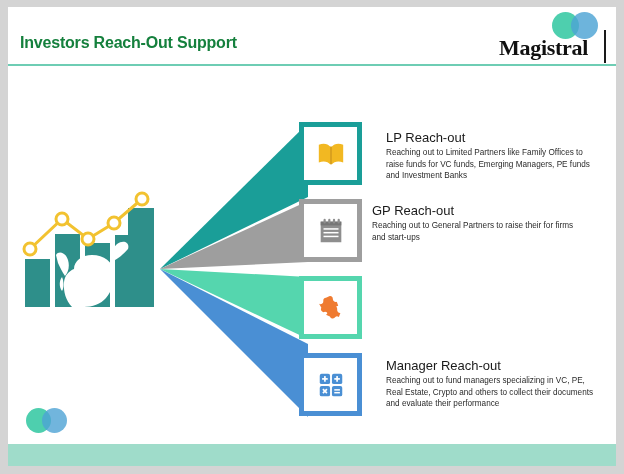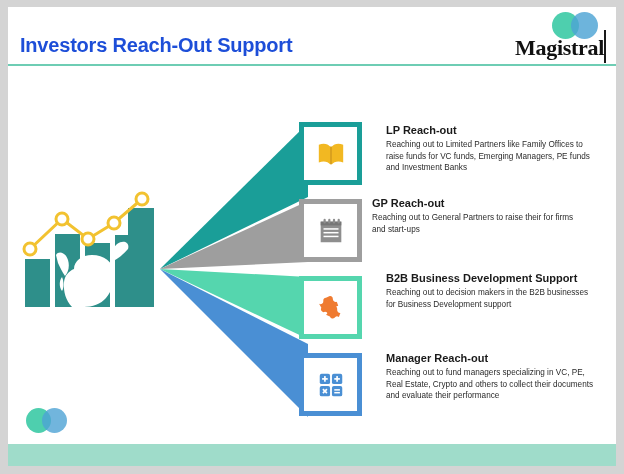--- a/index.html
+++ b/index.html
@@ -28,23 +28,23 @@
     left: 0; top: 0;
     width: 608px;
     height: 57px;
     background: #ffffff;
   }
 
   #page-title {
     position: absolute;
     left: 12px;
     top: 27px;
-    font-size: 20px;
+    font-size: 16px;
     font-weight: bold;
-    color: #1d4ed8;
+    color: #15803d;
     letter-spacing: -0.2px;
     white-space: nowrap;
   }
 
   #header-rule {
     position: absolute;
     left: 0;
     top: 57px;
     width: 608px;
     height: 2px;
@@ -72,21 +72,21 @@
     top: 0;
     width: 27px;
     height: 27px;
     border-radius: 50%;
   }
   .brand-dot.green { left: 0; background: #4ecfae; }
   .brand-dot.blue  { left: 19px; background: #4da3d4; opacity: 0.82; }
 
   #brand-word {
     position: absolute;
-    right: 8px;
+    right: 24px;
     top: 26px;
     font-family: "Liberation Serif", serif;
     font-size: 22px;
     font-weight: bold;
     color: #111111;
     letter-spacing: -0.3px;
     white-space: nowrap;
   }
 
   #brand-bar {
@@ -130,25 +130,26 @@
   .icon-box .glyph { width: 30px; height: 30px; display:block; }
 
   #box-1 { left: 291px; top: 115px; border-color: #1a9e98; }
   #box-2 { left: 291px; top: 192px; border-color: #9e9e9e; }
   #box-3 { left: 291px; top: 269px; border-color: #55d6ae; }
   #box-4 { left: 291px; top: 346px; border-color: #4a8fd4; }
 
   
   .block { position: absolute; width: 212px; }
   .block h3 {
-    font-size: 11px;
-    font-weight: bold;
+    font-size: 13px;
+    font-weight: normal;
     color: #1a1a1a;
     line-height: 14px;
     margin-bottom: 2px;
+    margin-top: 8px;
   }
   .block p {
     font-size: 8.2px;
     color: #2b2b2b;
     line-height: 11.6px;
   }
 
   #text-1 { left: 378px; top: 116px; }
   #text-2 { left: 364px; top: 189px; }
   #text-3 { left: 378px; top: 264px; }
@@ -297,24 +298,20 @@
   <div class="block" id="text-1">
     <h3>LP Reach-out</h3>
     <p>Reaching out to Limited Partners like Family Offices to raise funds for VC funds, Emerging Managers, PE funds and Investment Banks</p>
   </div>
 
   <div class="block" id="text-2">
     <h3>GP Reach-out</h3>
     <p>Reaching out to General Partners to raise their for firms and start-ups</p>
   </div>
 
-  <div class="block" id="text-3">
-    <h3>B2B Business Development Support</h3>
-    <p>Reaching out to decision makers in the B2B businesses for Business Development support</p>
-  </div>
 
   <div class="block" id="text-4">
     <h3>Manager Reach-out</h3>
     <p>Reaching out to fund managers specializing in VC, PE, Real Estate, Crypto and others to collect their documents and evaluate their performance</p>
   </div>
 
   <div id="footer-logo">
     <span class="foot-dot green"></span>
     <span class="foot-dot blue"></span>
   </div>

